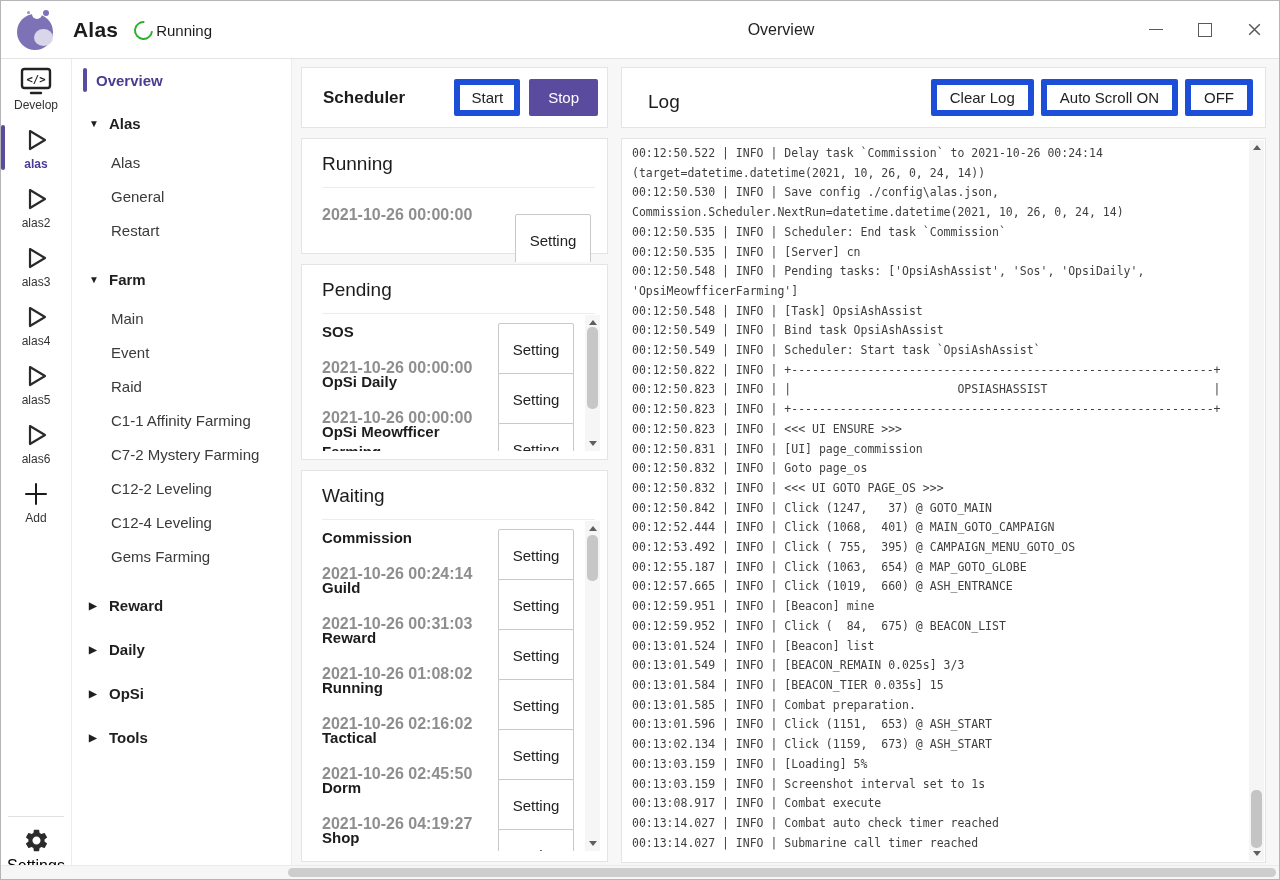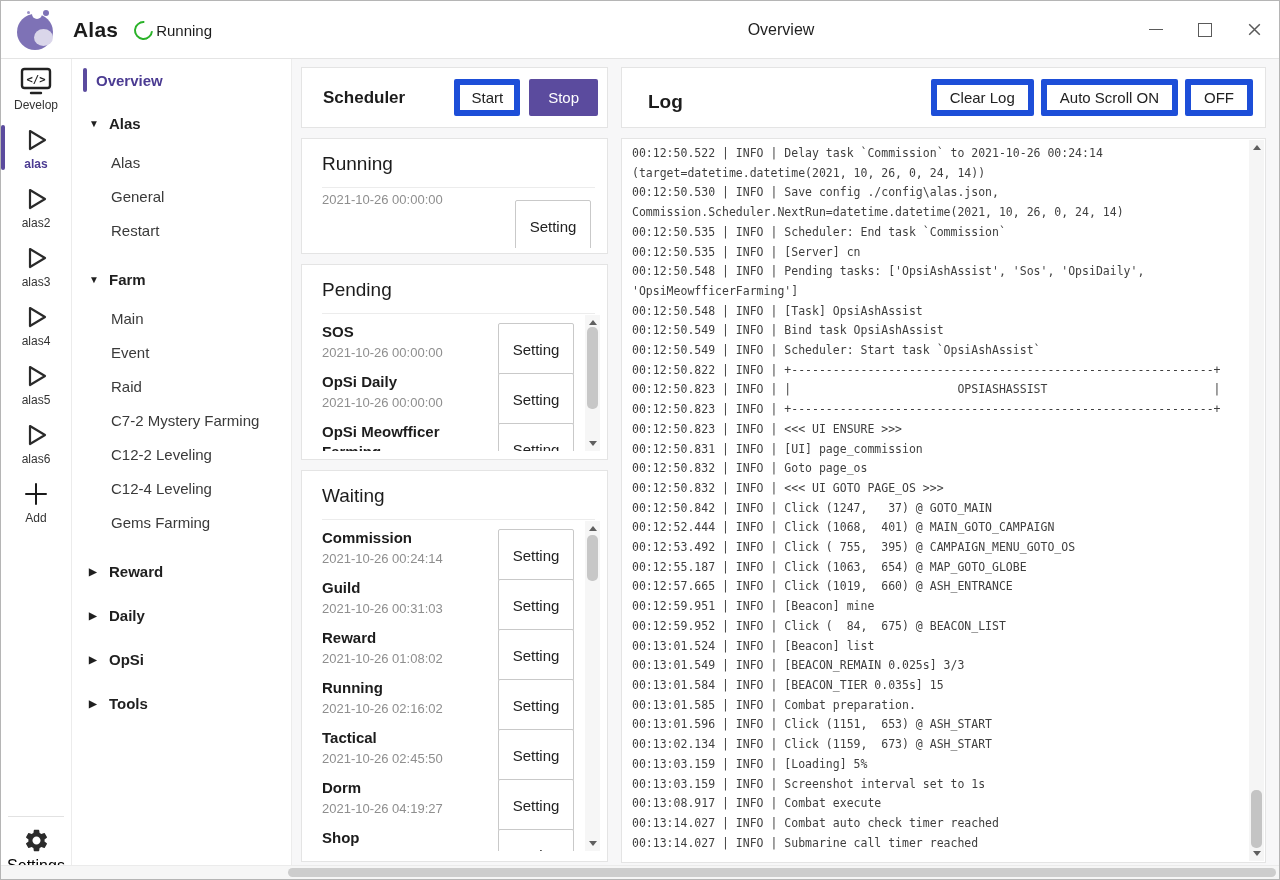--- a/index.html
+++ b/index.html
@@ -63,38 +63,38 @@
   .queue-card.pending{height:196px;}
   .queue-card.waiting{height:392px;}
   .panel-title{font-size:19px;font-weight:400;color:#1c1c1c;margin:12px 0 0 20px;line-height:26px;}
   .pdivider{border-bottom:1px solid #ececec;margin:10px 12px 0 20px;}
   .queue-rows{position:relative;overflow:hidden;margin-top:1px;}
   .pending .queue-rows{height:136px;}
   .waiting .queue-rows{height:330px;}
   .queue-row{position:relative;height:50px;padding-left:20px;box-sizing:border-box;}
   .running .queue-row{height:56px;}
   .qname{font-size:15px;font-weight:700;color:#1c1c1c;padding-top:7px;width:178px;line-height:20px;}
-  .qtime{font-size:13px;color:#8e8e8e;margin-top:3px;}
+  .qtime{font-size:16px;color:#8e8e8e;margin-top:17px;font-weight:bold;}
   .setting-btn{position:absolute;right:16px;top:8px;width:76px;height:52px;background:#fff;border:1px solid #c9c9c9;
                border-radius:2px;font-size:15px;color:#222;font-family:inherit;}
   .has-scroll .setting-btn{right:33px;}
 
   
   .vscroll{position:absolute;right:7px;top:0;bottom:0;width:15px;background:#f6f6f6;}
   .varrow{position:absolute;left:0;width:15px;height:13px;display:flex;align-items:center;justify-content:center;}
   .varrow.up{top:1px;} .varrow.down{bottom:1px;}
   .tri-up{width:0;height:0;border-left:4px solid transparent;border-right:4px solid transparent;border-bottom:5px solid #5f5f5f;}
   .tri-down{width:0;height:0;border-left:4px solid transparent;border-right:4px solid transparent;border-top:5px solid #5f5f5f;}
   .vthumb{position:absolute;left:2px;width:11px;background:#c7c7c7;border-radius:5px;}
   .pending .vthumb{top:12px;height:82px;}
   .waiting .vthumb{top:14px;height:46px;}
 
   
   .log-head{height:61px;display:flex;align-items:center;padding:0 12px 0 26px;margin-bottom:10px;}
-  .log-title{flex:1;font-size:19px;color:#1c1c1c;font-weight:700;margin-top:9px;}
+  .log-title{flex:1;font-size:19px;color:#1c1c1c;font-weight:400;margin-top:9px;}
   .log-head .btn{margin-left:7px;padding:0 13px;}
   .log-body{position:relative;height:725px;overflow:hidden;}
   .log-lines{position:absolute;left:10px;top:5px;right:28px;font-family:"DejaVu Sans Mono",monospace;
              font-size:11.5px;line-height:19.7px;color:#3f3f3f;white-space:pre;}
   .log-scroll{position:absolute;right:1px;top:1px;bottom:1px;width:15px;background:#f5f5f5;}
   .log-scroll .vthumb{top:650px;height:58px;background:#c4c4c4;}
 
   
   .hscroll{position:absolute;left:0;right:0;bottom:0;height:13px;background:#f6f6f6;border-top:1px solid #ebebeb;z-index:7;}
   .hthumb{position:absolute;left:287px;right:3px;top:2px;height:9px;background:#cdcdcd;border-radius:5px;}
@@ -222,20 +222,21 @@
         <div class="nav-item">Alas</div>
         <div class="nav-item">General</div>
         <div class="nav-item">Restart</div>
         <div class="nav-group mt">
           <span class="caret">▼</span>
           <span class="glbl">Farm</span>
         </div>
         <div class="nav-item">Main</div>
         <div class="nav-item">Event</div>
         <div class="nav-item">Raid</div>
+        <div class="nav-item">C1-1 Affinity Farming</div>
         <div class="nav-item">C7-2 Mystery Farming</div>
         <div class="nav-item">C12-2 Leveling</div>
         <div class="nav-item">C12-4 Leveling</div>
         <div class="nav-item">Gems Farming</div>
         <div class="nav-group mt">
           <span class="caret">▶</span>
           <span class="glbl">Reward</span>
         </div>
         <div class="nav-group">
           <span class="caret">▶</span>

